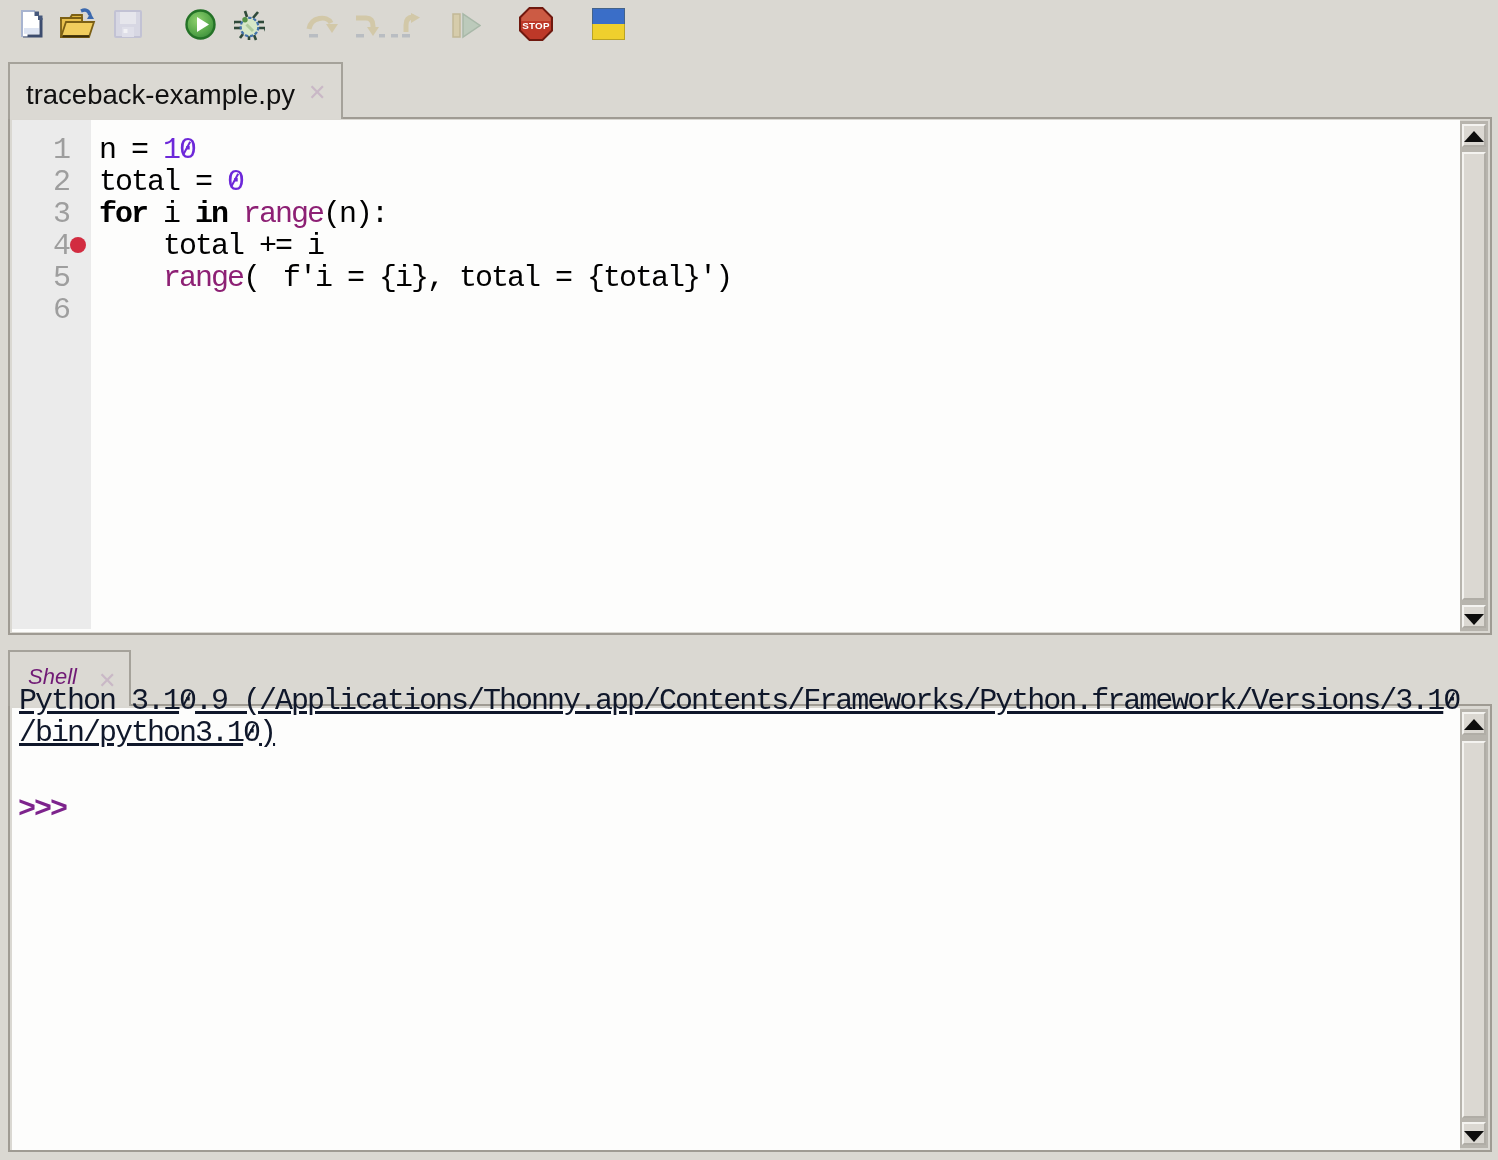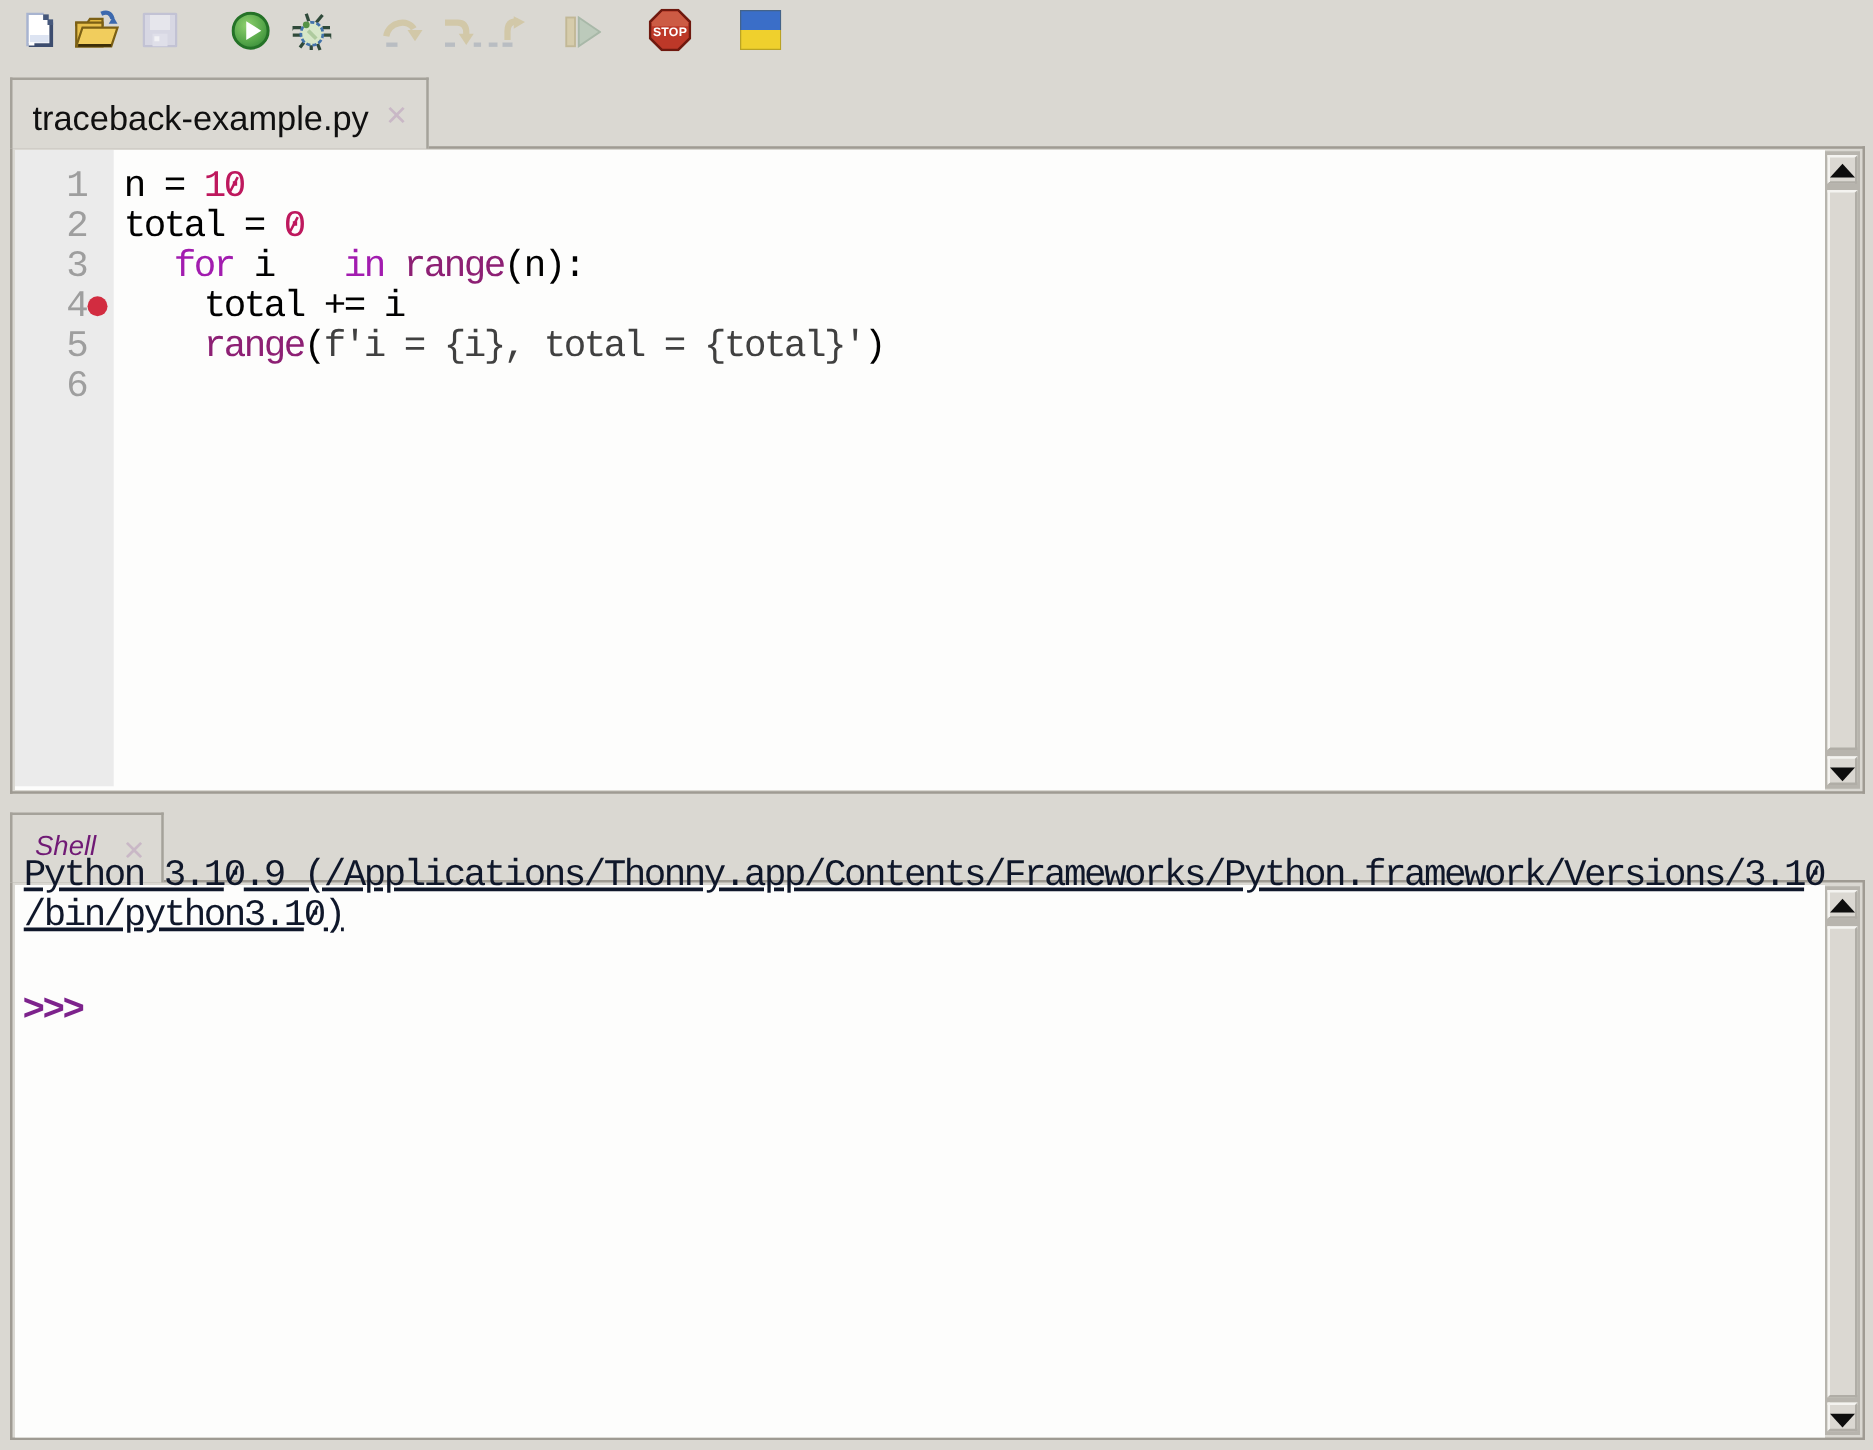--- a/index.html
+++ b/index.html
@@ -16,24 +16,24 @@
   .sb-btn{position:absolute;left:2px;width:24px;background:#dbd8d2;
           border-top:2px solid #f4f3f0;border-left:2px solid #f4f3f0;
           border-right:2px solid #b0ada6;border-bottom:2px solid #b0ada6;box-sizing:border-box;}
   .sb-thumb{position:absolute;left:2px;width:24px;background:#dbd8d2;
           border-top:2px solid #f4f3f0;border-left:2px solid #f4f3f0;
           border-right:2px solid #b0ada6;border-bottom:2px solid #b0ada6;box-sizing:border-box;}
   .arrow-up{width:0;height:0;border-left:10px solid transparent;border-right:10px solid transparent;
             border-bottom:11px solid #0d0d0d;margin:5px auto 0 auto;}
   .arrow-dn{width:0;height:0;border-left:10px solid transparent;border-right:10px solid transparent;
             border-top:11px solid #0d0d0d;margin:7px auto 0 auto;}
-  .kw{color:#a21caf;font-weight:normal;margin-left:40px;}
+  .kw{color:#000000;font-weight:bold;}
   .bi{color:#8d2074;}
-  .num{color:#be185d;}
-  .str{color:#404040;}
+  .num{color:#6d28d9;}
+  .str{color:#000000;margin-left:24px;}
   .z0{position:relative;display:inline-block;width:16px;letter-spacing:0;}
   .z0 i{position:absolute;left:6.9px;top:7.2px;width:2.3px;height:13.5px;background:currentColor;
         transform:rotate(28deg);}
 </style>
 </head>
 <body>
 
 <div id="toolbar" class="abs" style="left:0;top:0;width:1247px;height:62px;">
 
   <svg class="abs" style="left:20px;top:10px;" width="23" height="28" viewBox="0 0 23 28">

